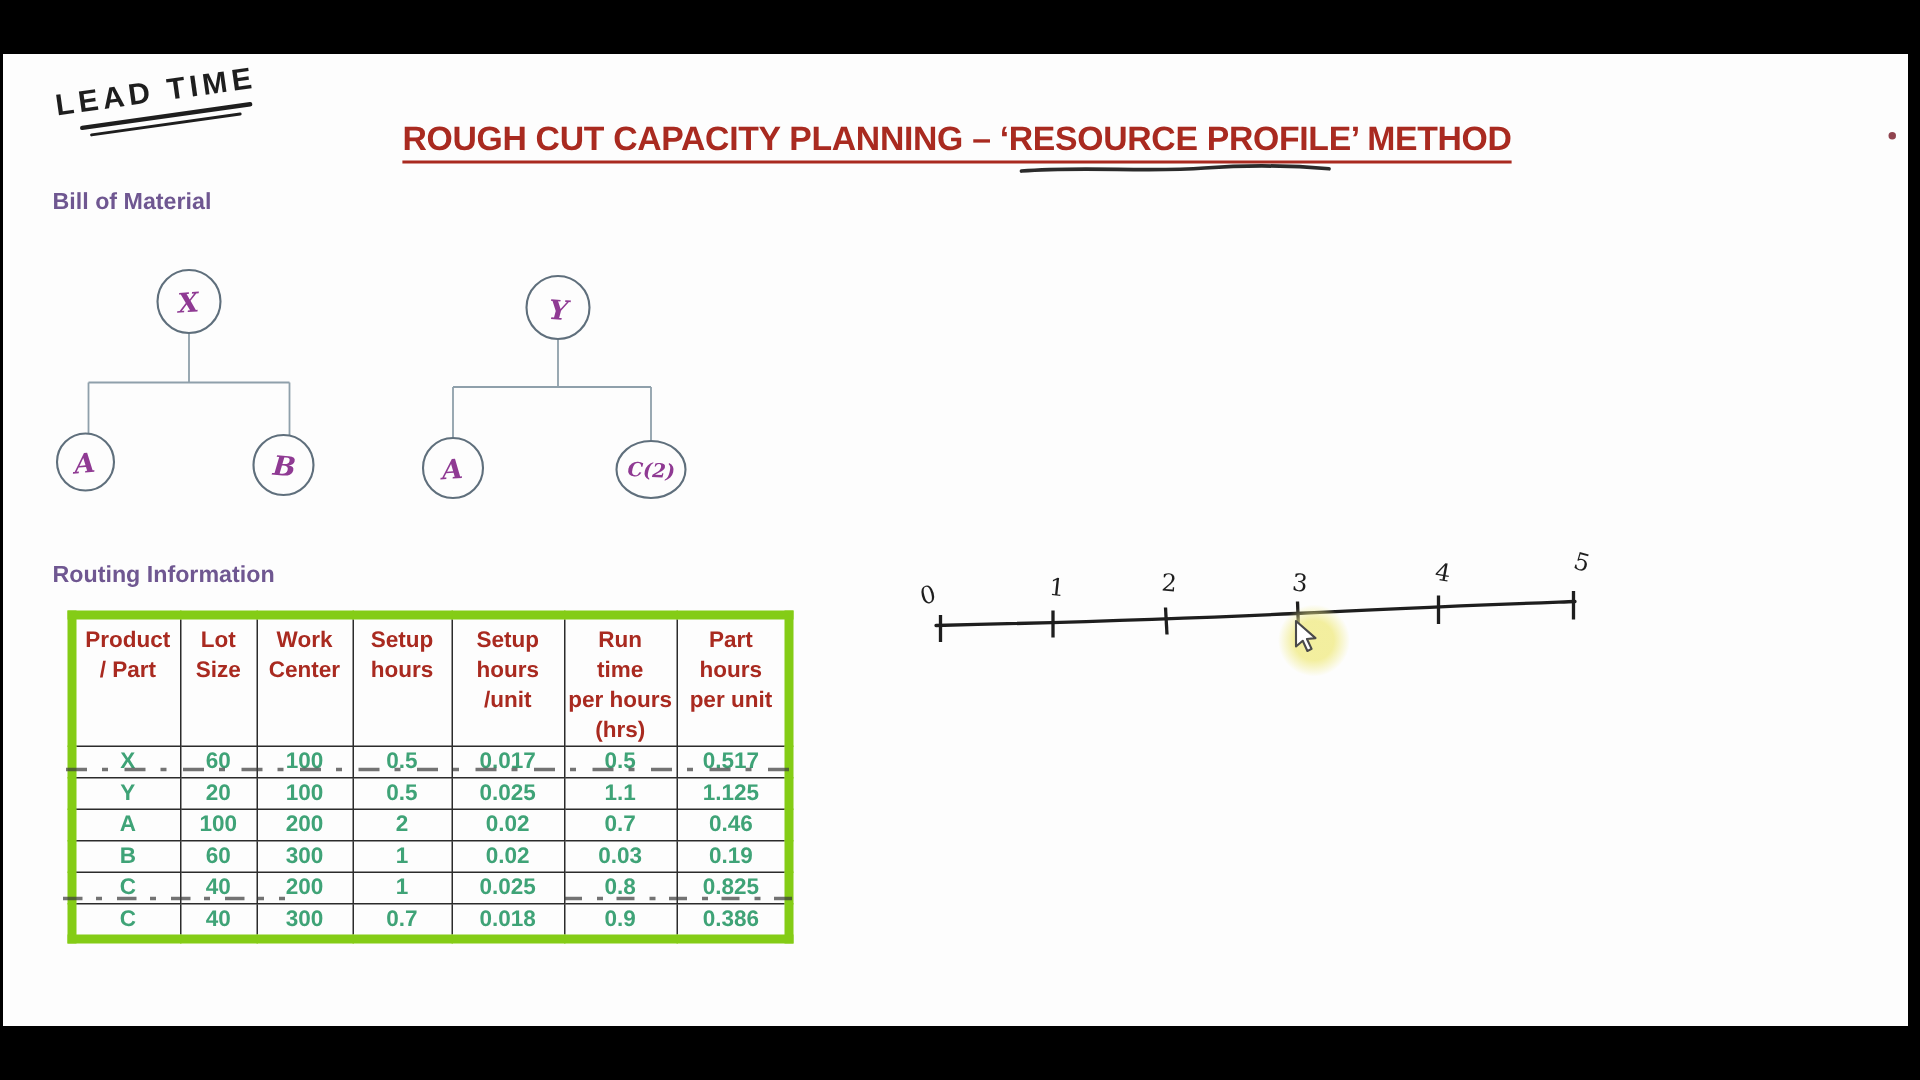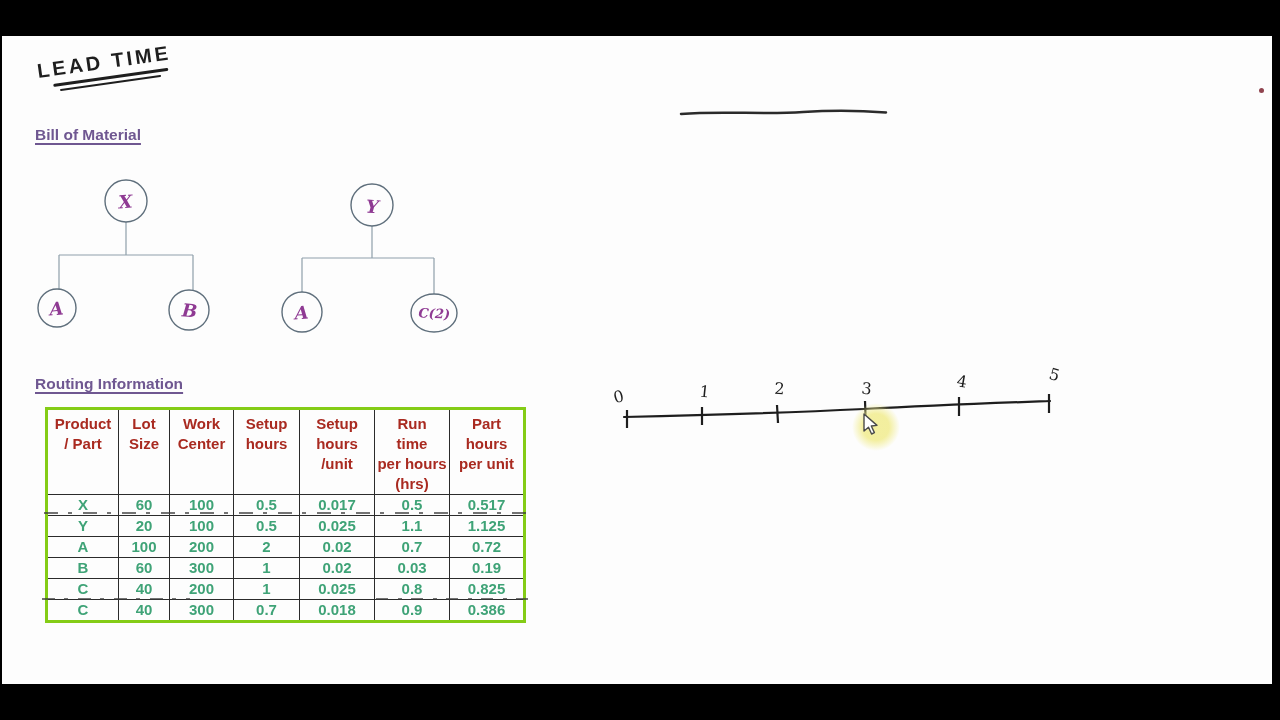--- a/index.html
+++ b/index.html
@@ -21,35 +21,35 @@
   
   #slide-title { position:absolute; left:256px; top:44px; width:760px; text-align:center;
                  font-size:22.5px; font-weight:bold; letter-spacing:-0.2px;
                  color:var(--title-red);
                  text-decoration:underline; text-decoration-thickness:2px; text-underline-offset:7px; }
   #title-hand-underline { position:absolute; left:676px; top:70px; }
 
   
   .section-heading { position:absolute; font-size:15.5px; font-weight:bold;
                      color:var(--heading-purple);
-                     text-decoration:underline; text-decoration-thickness:1.5px; text-underline-offset:3px; }
+                     text-decoration-thickness:1.5px; text-underline-offset:3px; }
   #bom-heading { left:33px; top:90px; }
   #routing-heading { left:33px; top:339px; }
 
   
   #bom-trees { position:absolute; left:20px; top:128px; }
   .node-circle { fill:none; stroke:var(--circle-stroke); stroke-width:1.4; }
   .connector   { fill:none; stroke:var(--connector); stroke-width:1.2; }
   .node-letter { fill:var(--node-purple); font-size:18px; font-weight:bold; text-anchor:middle;
                  font-family:"DejaVu Serif",serif; font-style:italic; }
   .node-letter.small { font-size:13px; }
 
   
   #routing-table { position:absolute; left:43px; top:371px; border-collapse:collapse;
-                   table-layout:fixed; background:#fdfdfd; border:3px solid #84cc16; }
+                   table-layout:fixed; background:#fdfdfd; border:6px solid #84cc16; }
   #routing-table th, #routing-table td { border:1.5px solid var(--table-border); text-align:center; }
   #routing-table th { height:84px; vertical-align:top; padding-top:4px; white-space:pre-line;
                       font-size:15px; font-weight:bold; line-height:20px; color:var(--title-red); }
   #routing-table td { height:21px; font-size:15px; line-height:20px; font-weight:bold;
                       color:var(--value-green); }
 
   
   #table-dashes { position:absolute; left:38px; top:468px; }
   #table-dashes line { stroke:#3a3a3a; stroke-width:2.2; opacity:.7; }
 
@@ -74,20 +74,21 @@
 <div class="bar" id="bar-bottom"></div>
 
 <div id="stage">
 
   <div id="lead-time">
     <div class="txt">LEAD TIME</div>
     <div class="ul1"></div>
     <div class="ul2"></div>
   </div>
 
+  <div id="slide-title">ROUGH CUT CAPACITY PLANNING – ‘RESOURCE PROFILE’ METHOD</div>
   <svg id="title-hand-underline" width="212" height="14">
     <path d="M3,8 C45,4.5 85,9 125,6 C160,3.5 190,5 208,6.5" stroke="#2b2b2b" stroke-width="2.5" fill="none" stroke-linecap="round"></path>
   </svg>
 
   <div id="bom-heading" class="section-heading">Bill of Material</div>
 
   <svg id="bom-trees" width="500" height="210" viewBox="0 0 500 210">
 
     <g>
       <path class="connector" d="M104,58 V91 M37,91 H171 M37,91 V125 M171,91 V126"></path>
@@ -163,21 +164,21 @@
           <td>1.1</td>
           <td>1.125</td>
         </tr>
         <tr>
           <td>A</td>
           <td>100</td>
           <td>200</td>
           <td>2</td>
           <td>0.02</td>
           <td>0.7</td>
-          <td>0.72</td>
+          <td>0.46</td>
         </tr>
         <tr>
           <td>B</td>
           <td>60</td>
           <td>300</td>
           <td>1</td>
           <td>0.02</td>
           <td>0.03</td>
           <td>0.19</td>
         </tr>

